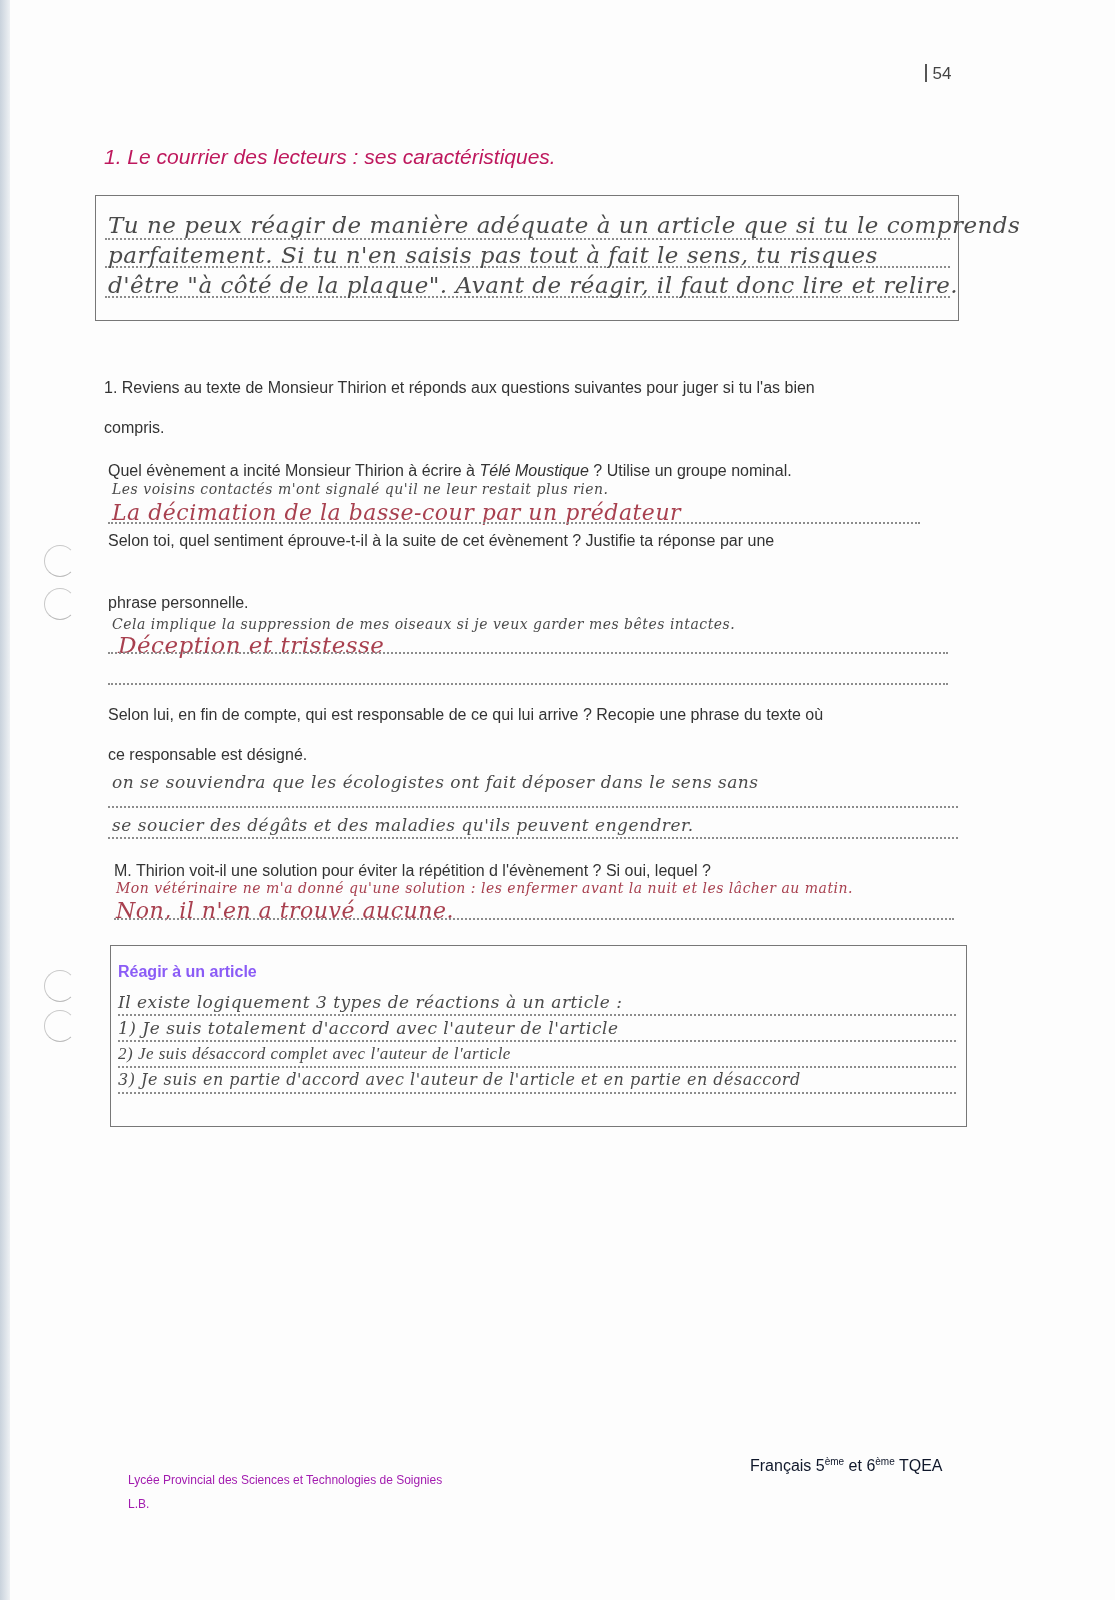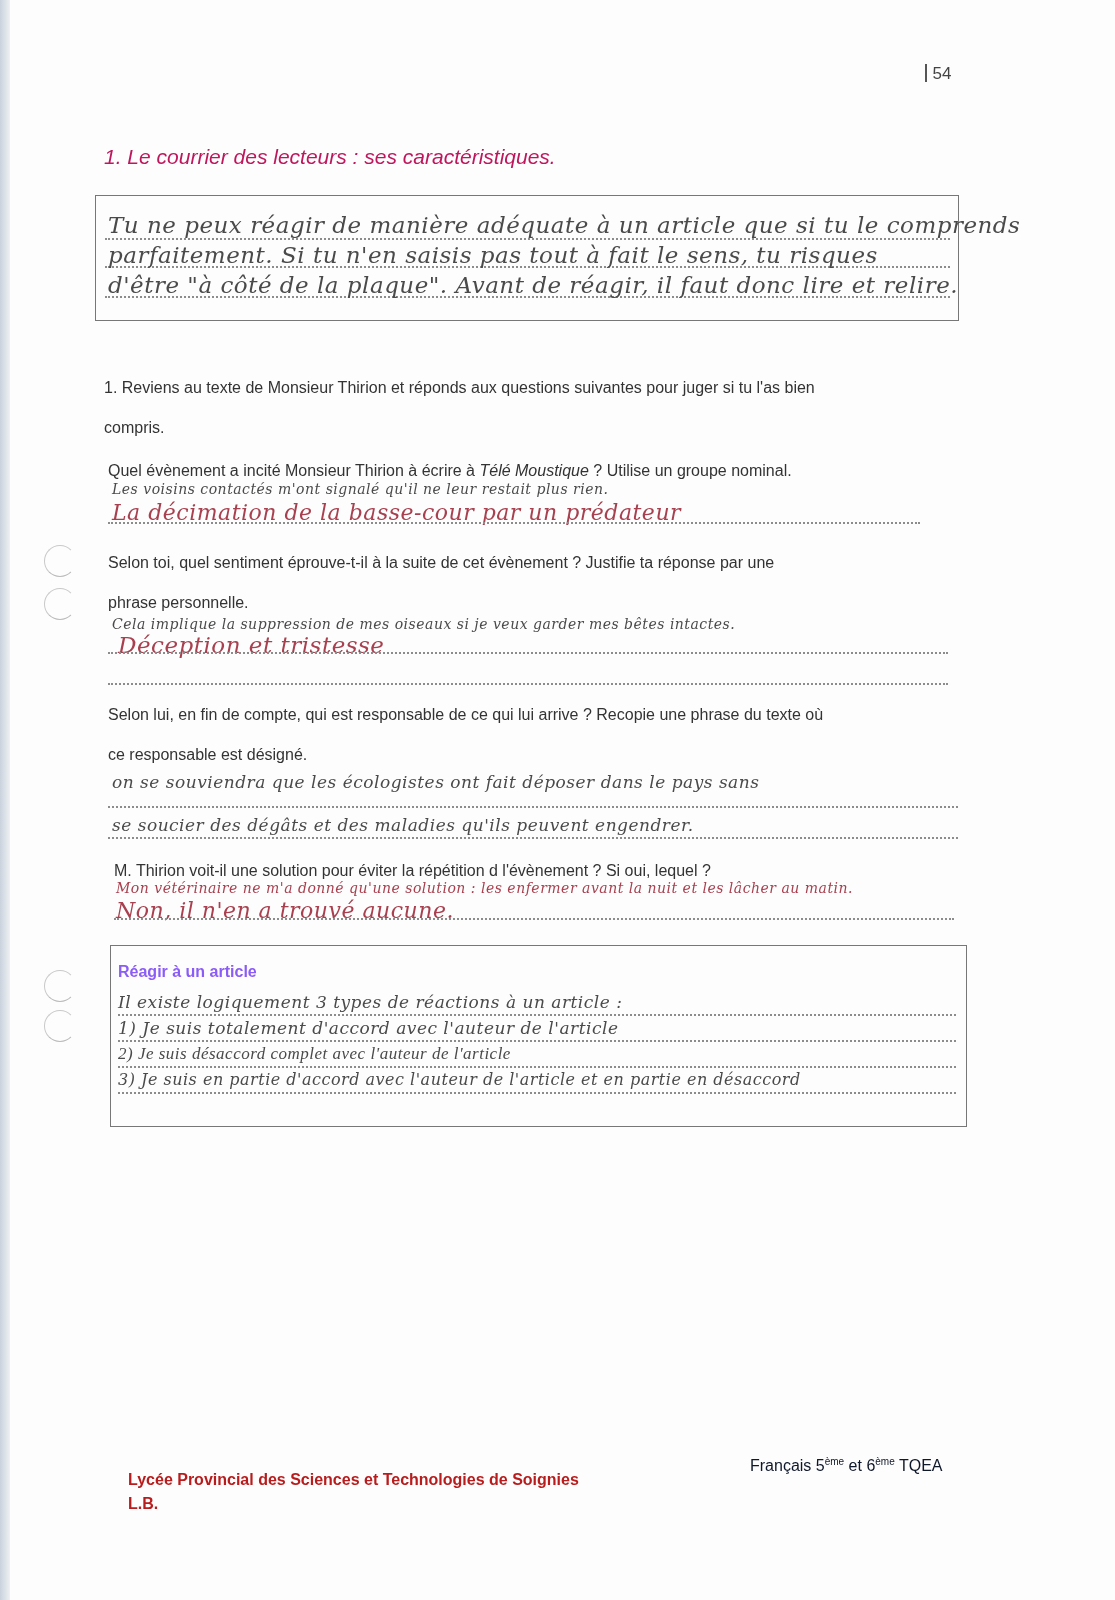--- a/index.html
+++ b/index.html
@@ -14,21 +14,21 @@
     .page-num .bar { display:inline-block; width:1.5px; height:18px; background:#555; vertical-align:-3px; margin-right:6px; }
     .section-title { position: absolute; left: 104px; top: 145px; font-size: 21px; font-style: italic; color: #be185d; }
     .box { position: absolute; border: 1.3px solid #777; }
     .hw { position: absolute; font-family: "DejaVu Serif", serif; font-style: italic; white-space: nowrap; color: #4a4a4a; letter-spacing: 0.5px; }
     .hw.red { color: #a8404f; }
     .hw.big { font-size: 22px; }
     .hw.small { font-size: 14px; }
     .hw.mid { font-size: 23px; }
     .q { position: absolute; font-size: 16px; color: #333; white-space: nowrap; }
     .line { position: absolute; height: 0; border-bottom: 2px dotted #8c8c8c; }
-    .footer-left { position: absolute; left: 128px; top: 1468px; font-size: 16px; color: #b91c1c; line-height: 24px; font-weight: bold; }
+    .footer-left { position: absolute; left: 128px; top: 1468px; font-size: 12px; color: #a21caf; line-height: 24px; }
     .footer-right { position: absolute; left: 750px; top: 1456px; font-size: 16px; color: #0f172a; }
     sup { font-size: 10px; }
     .box-title { position: absolute; left: 118px; top: 963px; font-size: 16px; font-weight: bold; color: #8b5cf6; }
   </style>
 </head>
 <body>
 
 <div class="edge"></div>
 <div class="punch" style="top:545px"></div>
 <div class="punch" style="top:588px"></div>
@@ -50,30 +50,30 @@
 <div class="q" style="left:104px; top:379px;">1. Reviens au texte de Monsieur Thirion et réponds aux questions suivantes pour juger si tu l'as bien</div>
 <div class="q" style="left:104px; top:419px;">compris.</div>
 
 <div class="q" style="left:108px; top:462px;">
   <span>Quel évènement a incité Monsieur Thirion à écrire à </span><i>Télé Moustique</i><span> ? Utilise un groupe nominal.</span>
 </div>
 <div class="hw small" style="left:112px; top:481px;">Les voisins contactés m'ont signalé qu'il ne leur restait plus rien.</div>
 <div class="hw red big" style="left:112px; top:500px;">La décimation de la basse-cour par un prédateur</div>
 <div class="line" style="left:108px; top:522px; width:812px;"></div>
 
-<div class="q" style="left:108px; top:554px;text-align:right;">Selon toi, quel sentiment éprouve-t-il à la suite de cet évènement ? Justifie ta réponse par une</div>
+<div class="q" style="left:108px; top:532px;text-align:right;">Selon toi, quel sentiment éprouve-t-il à la suite de cet évènement ? Justifie ta réponse par une</div>
 <div class="q" style="left:108px; top:594px;">phrase personnelle.</div>
 <div class="hw small" style="left:112px; top:616px;">Cela implique la suppression de mes oiseaux si je veux garder mes bêtes intactes.</div>
 <div class="hw red mid" style="left:118px; top:632px;">Déception et tristesse</div>
 <div class="line" style="left:108px; top:652px; width:840px;"></div>
 <div class="line" style="left:108px; top:683px; width:840px;"></div>
 
 <div class="q" style="left:108px; top:706px;">Selon lui, en fin de compte, qui est responsable de ce qui lui arrive ? Recopie une phrase du texte où</div>
 <div class="q" style="left:108px; top:746px;">ce responsable est désigné.</div>
-<div class="hw mid" style="left:112px; top:772px; font-size:17px;">on se souviendra que les écologistes ont fait déposer dans le pays sans</div>
+<div class="hw mid" style="left:112px; top:772px; font-size:17px;">on se souviendra que les écologistes ont fait déposer dans le sens sans</div>
 <div class="line" style="left:108px; top:806px; width:850px;"></div>
 <div class="hw mid" style="left:112px; top:815px; font-size:17px;">se soucier des dégâts et des maladies qu'ils peuvent engendrer.</div>
 <div class="line" style="left:108px; top:837px; width:850px;"></div>
 
 <div class="q" style="left:114px; top:862px;">M. Thirion voit-il une solution pour éviter la répétition d l'évènement ? Si oui, lequel ?</div>
 <div class="hw red small" style="left:116px; top:880px;">Mon vétérinaire ne m'a donné qu'une solution : les enfermer avant la nuit et les lâcher au matin.</div>
 <div class="hw red big" style="left:116px; top:898px;">Non, il n'en a trouvé aucune.</div>
 <div class="line" style="left:114px; top:918px; width:840px;"></div>
 
 <div class="box" style="left:110px; top:945px; width:855px; height:180px;"></div>

